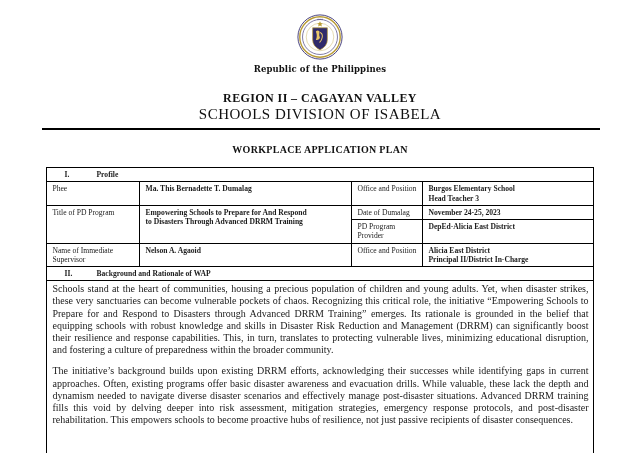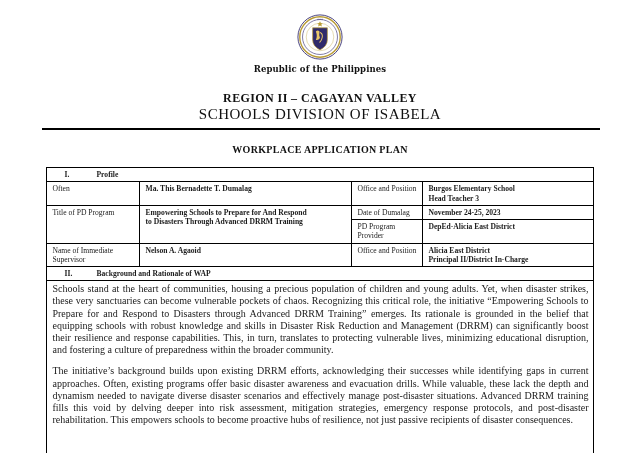--- a/index.html
+++ b/index.html
@@ -185,21 +185,21 @@
       <col style="width:71px">
       <col style="width:170px">
     </colgroup>
     <tbody>
 
       <tr>
         <td class="section-head" colspan="4"><span class="num">I.</span><span>Profile</span></td>
       </tr>
 
       <tr>
-        <td class="lbl">Often</td>
+        <td class="lbl">Phee</td>
         <td class="val">Ma. This Bernadette T. Dumalag</td>
         <td class="lbl">Office and Position</td>
         <td class="val">
           <span>Burgos Elementary School</span><br>
           <span>Head Teacher 3</span>
         </td>
       </tr>
 
       <tr>
         <td class="lbl" rowspan="2">Title of PD Program</td>

